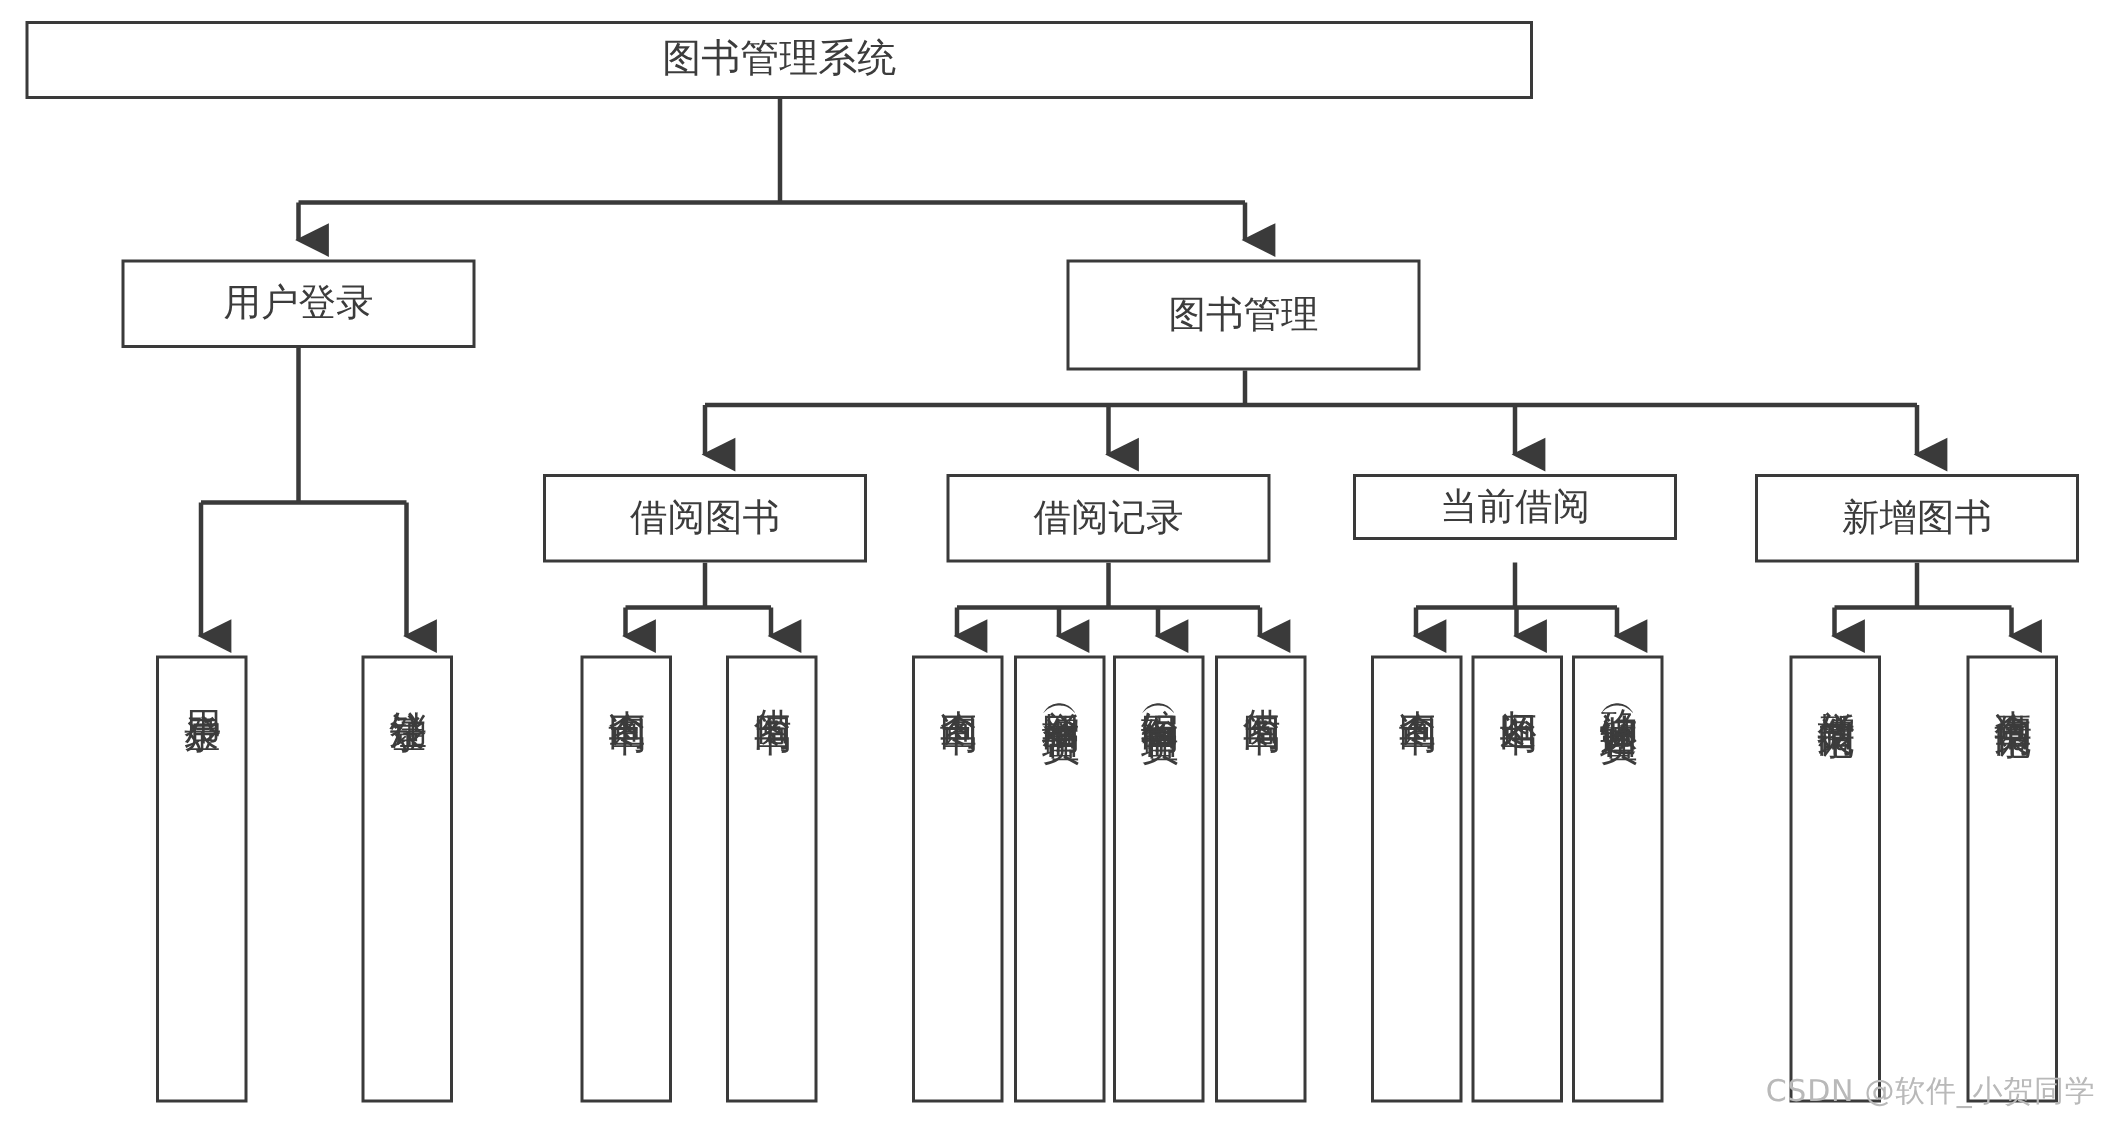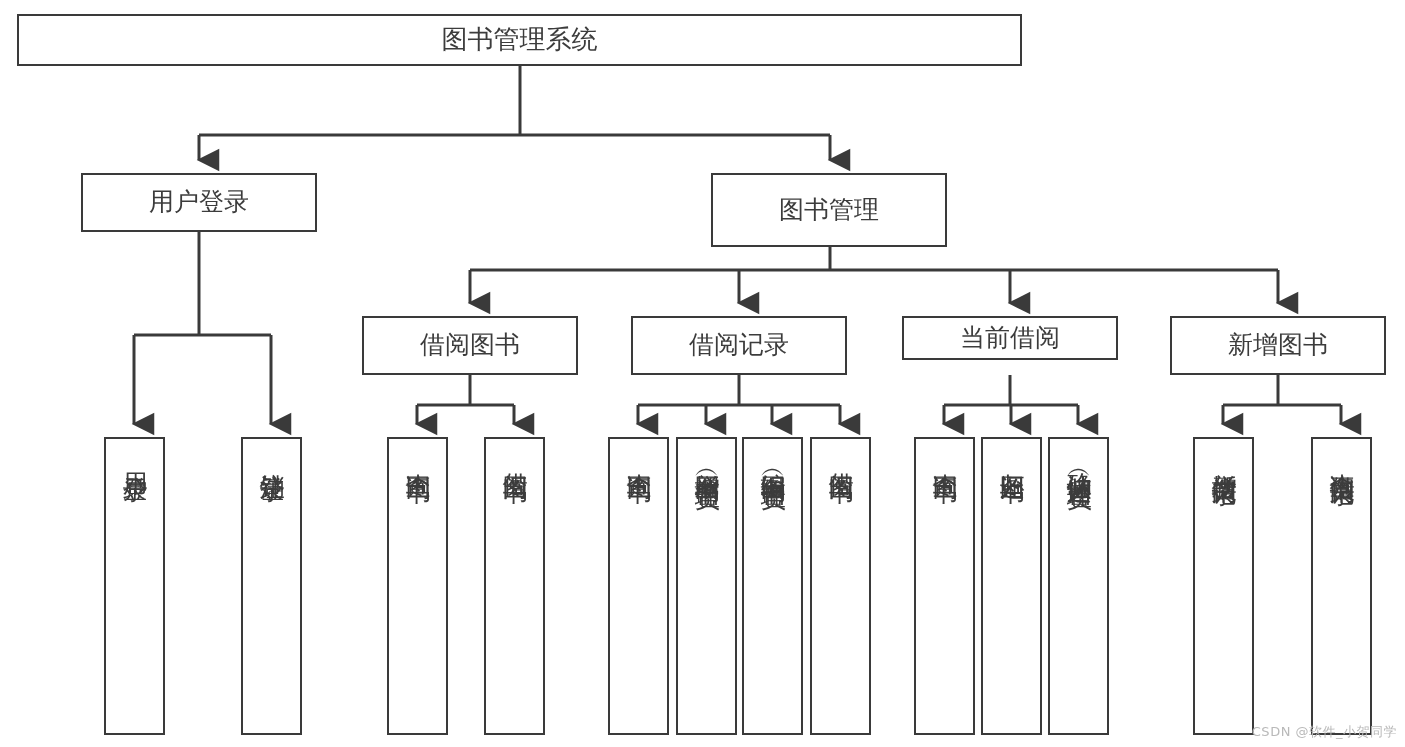--- a/index.html
+++ b/index.html
@@ -56,21 +56,21 @@
     letter-spacing: 2px;
     margin-top: 14px;
   }
   .node.root .node-label {
     font-size: 26px;
   }
   #watermark {
     position: absolute;
     right: 8px;
     bottom: 6px;
-    font-size: 13px;
+    font-size: 20px;
     color: #b9b9b9;
     letter-spacing: 0.5px;
     white-space: nowrap;
     pointer-events: none;
     font-family: "DejaVu Sans", "Liberation Sans", sans-serif;
   }
 </style>
 </head>
 <body>
 

